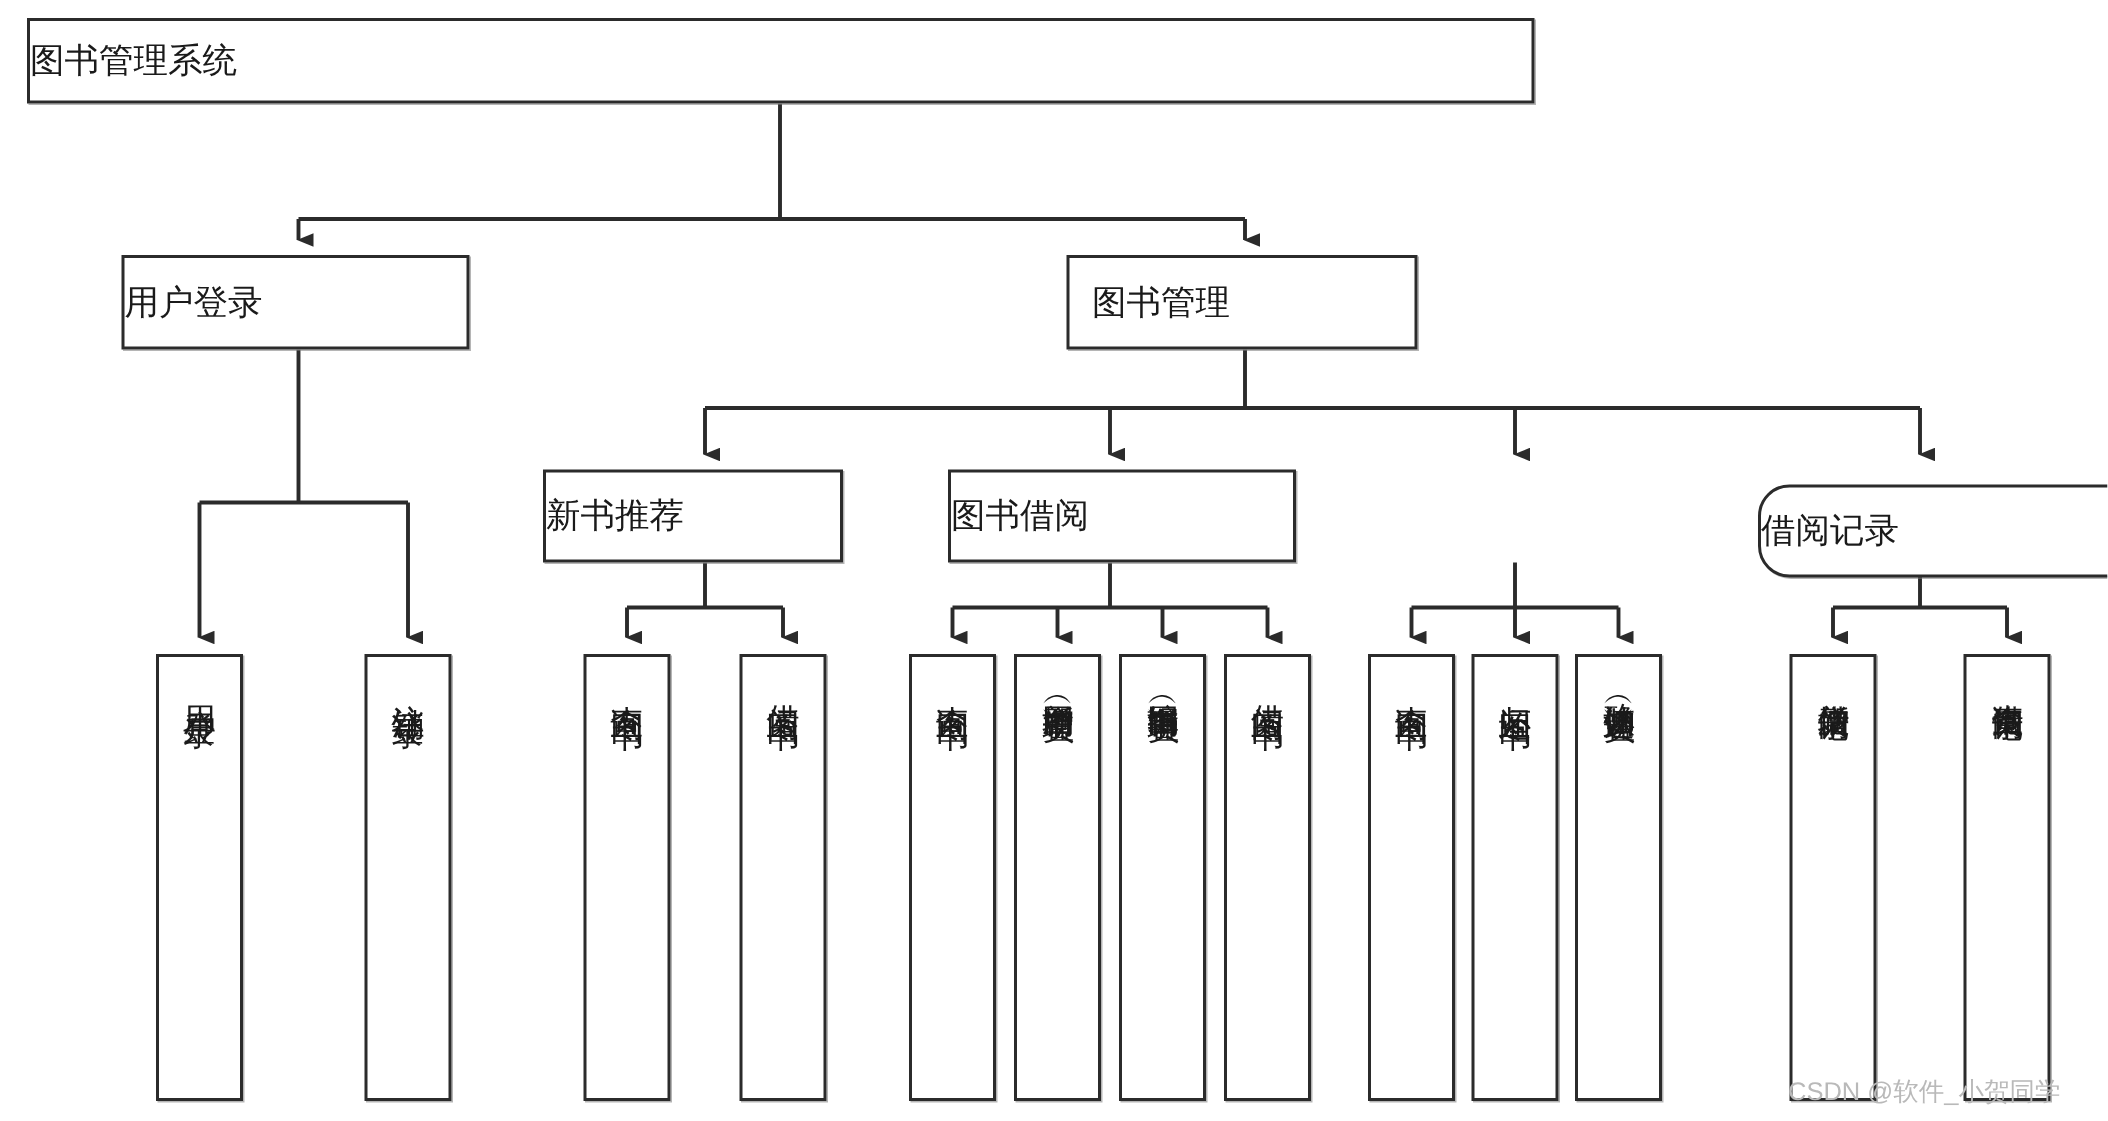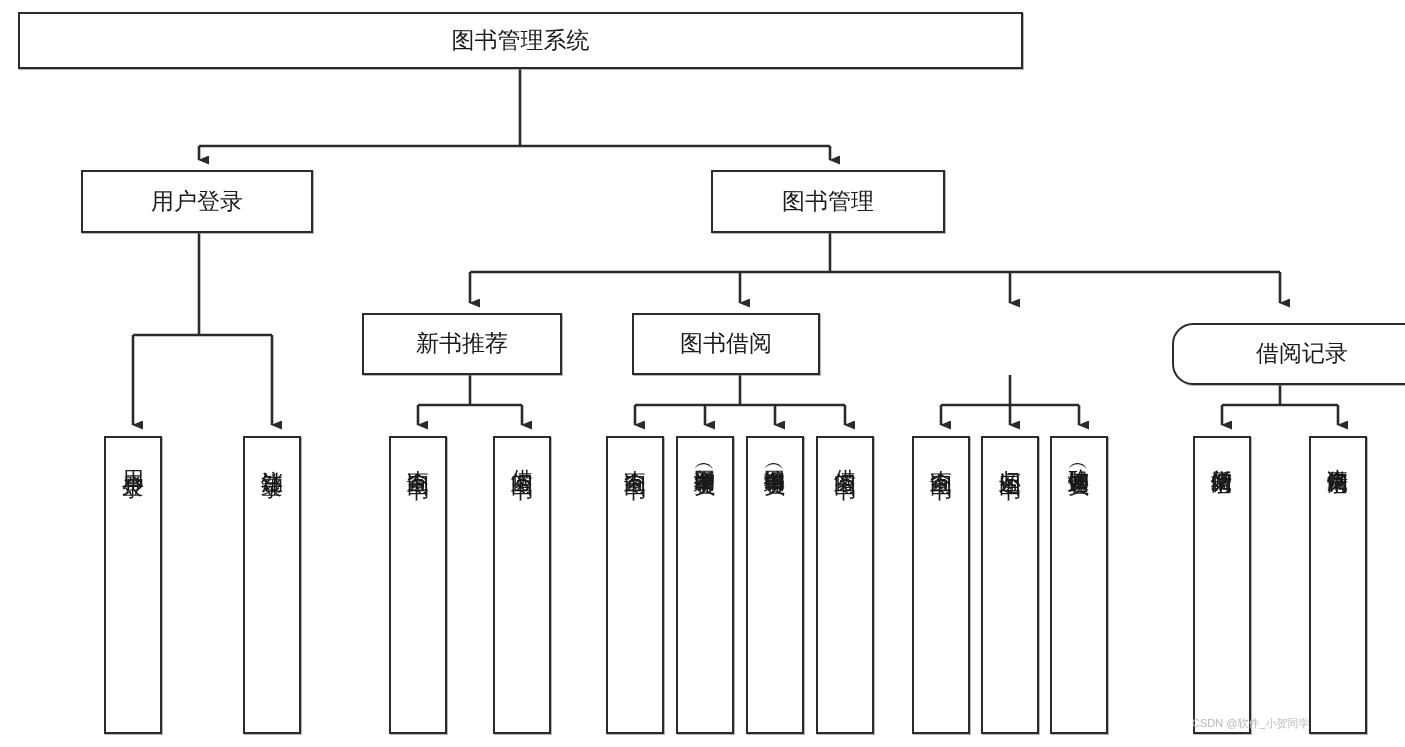--- a/index.html
+++ b/index.html
@@ -26,21 +26,20 @@
     height: 747px;
     pointer-events: none;
   }
   .node {
     position: absolute;
     box-sizing: border-box;
     background: #ffffff;
     border: 2px solid #2b2b2b;
     display: flex;
     align-items: center;
-    justify-content: center;
     box-shadow: 1px 1px 0 rgba(120,120,120,0.55);
     z-index: 2;
   }
   .node .label {
     color: #1a1a1a;
     text-align: center;
     line-height: 1.18;
     white-space: nowrap;
   }
   .node.horiz .label {
@@ -63,21 +62,21 @@
     white-space: nowrap;
   }
   .node.vert.tall .label {
     font-size: 21px;
     letter-spacing: 1px;
   }
   #watermark {
     position: absolute;
     left: 1192px;
     top: 716px;
-    font-size: 11px;
+    font-size: 17px;
     color: #b9b9b9;
     white-space: nowrap;
     z-index: 5;
     font-family: "Liberation Sans", "DejaVu Sans", sans-serif;
   }
 </style>
 </head>
 <body>
 
 <div id="canvas">
@@ -136,29 +135,29 @@
   </svg>
 
   <div class="node root horiz" style="left:18px; top:12px; width:1005px; height:57px;">
     <span class="label">图书管理系统</span>
   </div>
 
   <div class="node horiz" style="left:81px; top:170px; width:232px; height:63px;">
     <span class="label">用户登录</span>
   </div>
 
-  <div class="node horiz" style="left:711px; top:170px; width:234px; height:63px;">
+  <div class="node horiz" style="left:711px; top:170px; width:234px; height:63px;padding-left:15px;">
     <span class="label">图书管理</span>
   </div>
 
   <div class="node horiz" style="left:362px; top:313px; width:200px; height:62px;">
     <span class="label">新书推荐</span>
   </div>
 
-  <div class="node horiz" style="left:632px; top:313px; width:188px; height:62px;">
+  <div class="node horiz" style="left:632px; top:313px; width:232px; height:62px;">
     <span class="label">图书借阅</span>
   </div>
 
 
   <div class="node horiz" style="left:1172px; top:323px; width:260px; height:62px;border-radius:21px;">
     <span class="label">借阅记录</span>
   </div>
 
   <div class="node vert" style="left:104px; top:436px; width:58px; height:298px;">
     <span class="label">用户登录</span>

